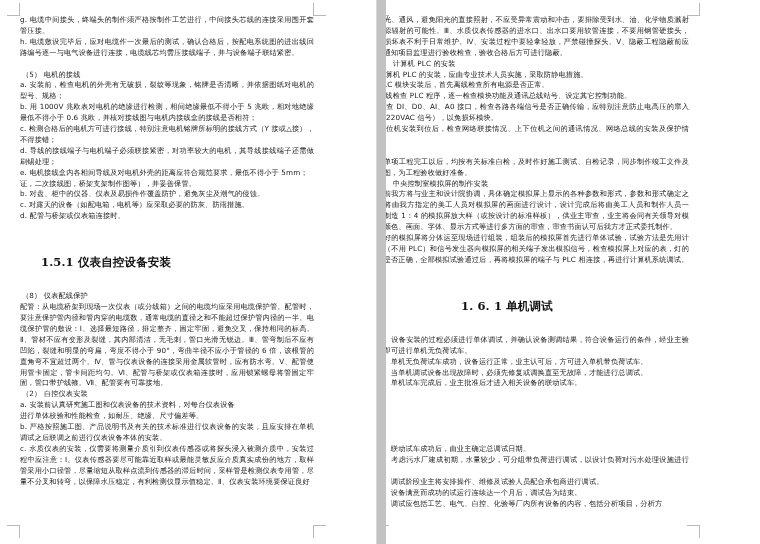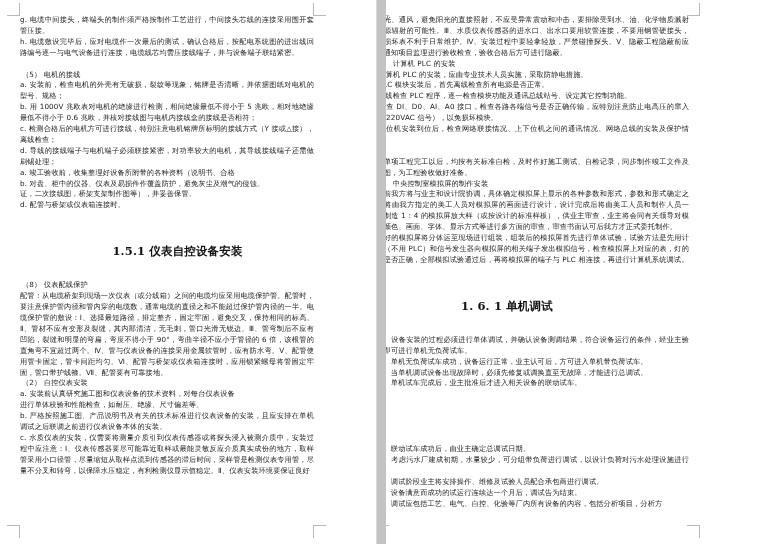--- a/index.html
+++ b/index.html
@@ -28,44 +28,45 @@
   .page.left .content { left: 20px; top: 15px; width: 294px; }
   .page.right .content { left: -17px; top: 15px; width: 320px; }
   .p { margin: 0; white-space: normal; text-align: justify; }
   .sp { height: 10.9px; }
   .sp2 { height: 33px; }
   .sp3 { height: 22px; }
   h2 {
     margin: 0; font-family: "DejaVu Serif", "Liberation Serif", serif; font-weight: bold;
     font-size: 11.5px; line-height: 14px; color: #111;
   }
-  .page.left h2 { padding-left: 21px; text-align: center; }
+  .page.left h2 { padding-left: 21px; }
   .page.right h2 { padding-left: 92px; }
   .sub { padding-left: 2px; }
 </style>
 </head>
 <body>
 
 <div class="page left">
   <div class="crop tl" style="left:7px; top:3px;"></div>
   <div class="crop tr" style="left:313px; top:3px;"></div>
   <div class="crop bl" style="left:7px; top:525px;"></div>
   <div class="crop br" style="left:313px; top:525px;"></div>
   <div class="content" id="left-content">
       <p class="p">g. 电缆中间接头，终端头的制作须严格按制作工艺进行，中间接头芯线的连接采用围开套管压接。</p>
       <p class="p">h. 电缆敷设完毕后，应对电缆作一次最后的测试，确认合格后，按配电系统图的进出线回路编号逐一与电气设备进行连接，电缆线芯均需压接线端子，并与设备端子联结紧密。</p>
       <div class="sp"></div>
       <p class="p sub">（5） 电机的接线</p>
       <p class="p">a. 安装前，检查电机的外壳有无破损，裂纹等现象，铭牌是否清晰，并依据图纸对电机的型号、规格；</p>
       <p class="p">b. 用 1000V 兆欧表对电机的绝缘进行检测，相间绝缘最低不得小于 5 兆欧，相对地绝缘最低不得小于 0.6 兆欧，并核对接线图与电机内接线盒的接线是否相符；</p>
-      <p class="p">c. 检测合格后的电机方可进行接线，特别注意电机铭牌所标明的接线方式（Y 接或△接），离线检查；</p>
+      <p class="p">c. 检测合格后的电机方可进行接线，特别注意电机铭牌所标明的接线方式（Y 接或△接），不得接错；</p>
       <p class="p">d. 导线的接线端子与电机端子必须联接紧密，对功率较大的电机，其导线接线端子还需做刷锡处理；</p>
-      <p class="p">a. 竣工验收前，收集整理好设备所附带的各种资料（说明书、合格</p>
+      <p class="p">e. 电机接线盒内各相间导线及对电机外壳的距离应符合规范要求，最低不得小于 5mm；</p>
+      <p class="p">证，二次接线图，桥架支架制作图等），并妥善保管。</p>
       <p class="p">b. 对盘、柜中的仪器、仪表及易损件作覆盖防护，避免灰尘及潮气的侵蚀。</p>
-      <p class="p">证，二次接线图，桥架支架制作图等），并妥善保管。</p>
+      <p class="p">c. 对露天的设备（如配电箱，电机等）应采取必要的防灰、防雨措施。</p>
       <p class="p">d. 配管与桥架或仪表箱连接时。</p>
       <div class="sp2"></div>
       <h2>1.5.1  仪表自控设备安装</h2>
       <div class="sp3"></div>
       <p class="p sub">（8） 仪表配线保护</p>
       <p class="p">配管：从电缆桥架到现场一次仪表（或分线箱）之间的电缆均应采用电缆保护管。配管时，要注意保护管内径和管内穿的电缆数，通常电缆的直径之和不能超过保护管内径的一半。电缆保护管的敷设：Ⅰ、选择最短路径，排定整齐，固定牢固，避免交叉，保持相同的标高。Ⅱ、管材不应有变形及裂缝，其内部清洁，无毛刺，管口光滑无锐边。Ⅲ、管弯制后不应有凹陷，裂缝和明显的弯扁，弯度不得小于 90°，弯曲半径不应小于管径的 6 倍，该根管的直角弯不宜超过两个。Ⅳ、管与仪表设备的连接采用金属软管时，应有防水弯。Ⅴ、配管使用管卡固定，管卡间距均匀。Ⅵ、配管与桥架或仪表箱连接时，应用锁紧螺母将管固定牢固，管口带护线箍。Ⅶ、配管要有可靠接地。</p>
       <p class="p sub">（2） 自控仪表安装</p>
       <p class="p">a. 安装前认真研究施工图和仪表设备的技术资料，对每台仪表设备</p>
       <p class="p">进行单体校验和性能检查，如耐压、绝缘、尺寸偏差等。</p>
       <p class="p">b. 严格按照施工图、产品说明书及有关的技术标准进行仪表设备的安装，且应安排在单机调试之后联调之前进行仪表设备本体的安装。</p>

